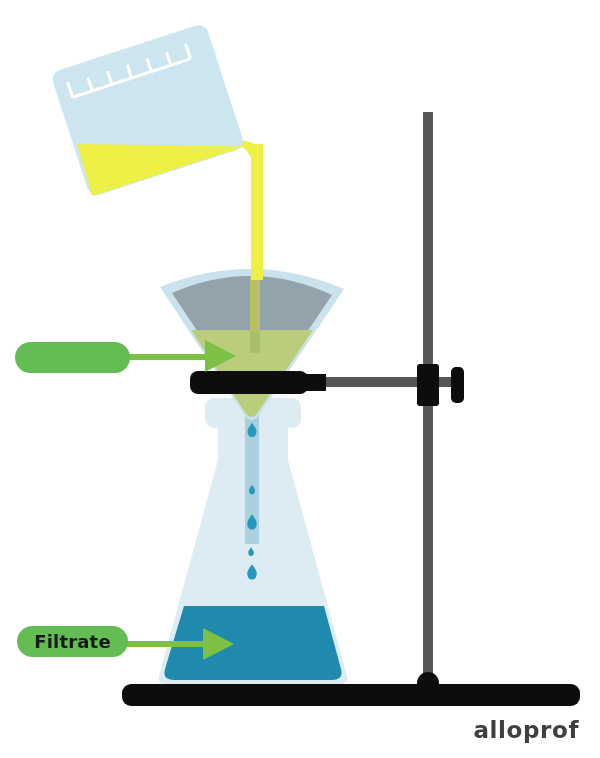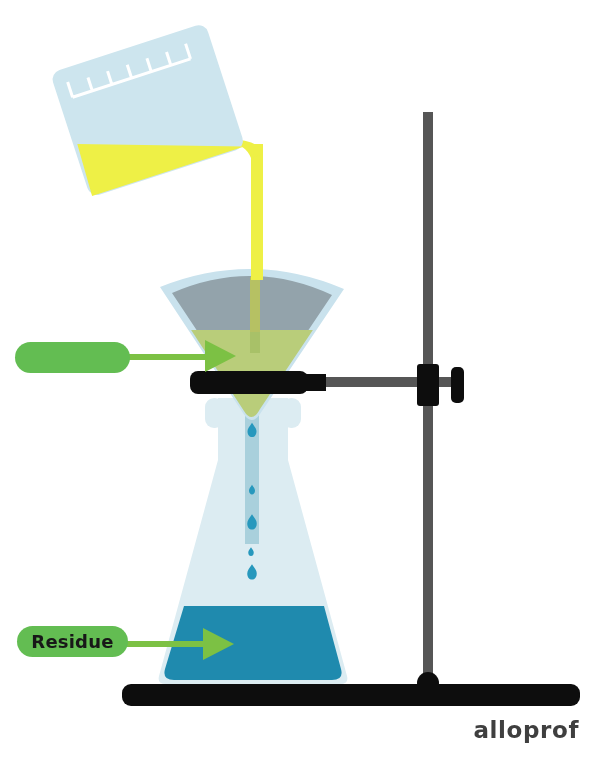--- a/index.html
+++ b/index.html
@@ -81,15 +81,15 @@
       <rect x="126" y="641" width="82" height="6" fill="#7cc144"></rect>
       <polygon points="203,628 203,660 234,644" fill="#7cc144"></polygon>
     </g>
 
     <rect x="15" y="342" width="115" height="31" rx="15.5" fill="#63bd52"></rect>
     <rect x="17" y="626" width="111" height="31" rx="15.5" fill="#63bd52"></rect>
 
     <rect x="122" y="684" width="458" height="22" rx="9" fill="#0d0d0d"></rect>
   </svg>
 
-  <div id="filtrate-label" class="pill-label" style="color: rgb(24, 24, 24);">Residue</div>
+  <div id="filtrate-label" class="pill-label" style="color: rgb(24, 24, 24);">Filtrate</div>
   <div id="watermark" style="color: rgb(63, 63, 63);">alloprof</div>
 </div>
 
 </body></html>

